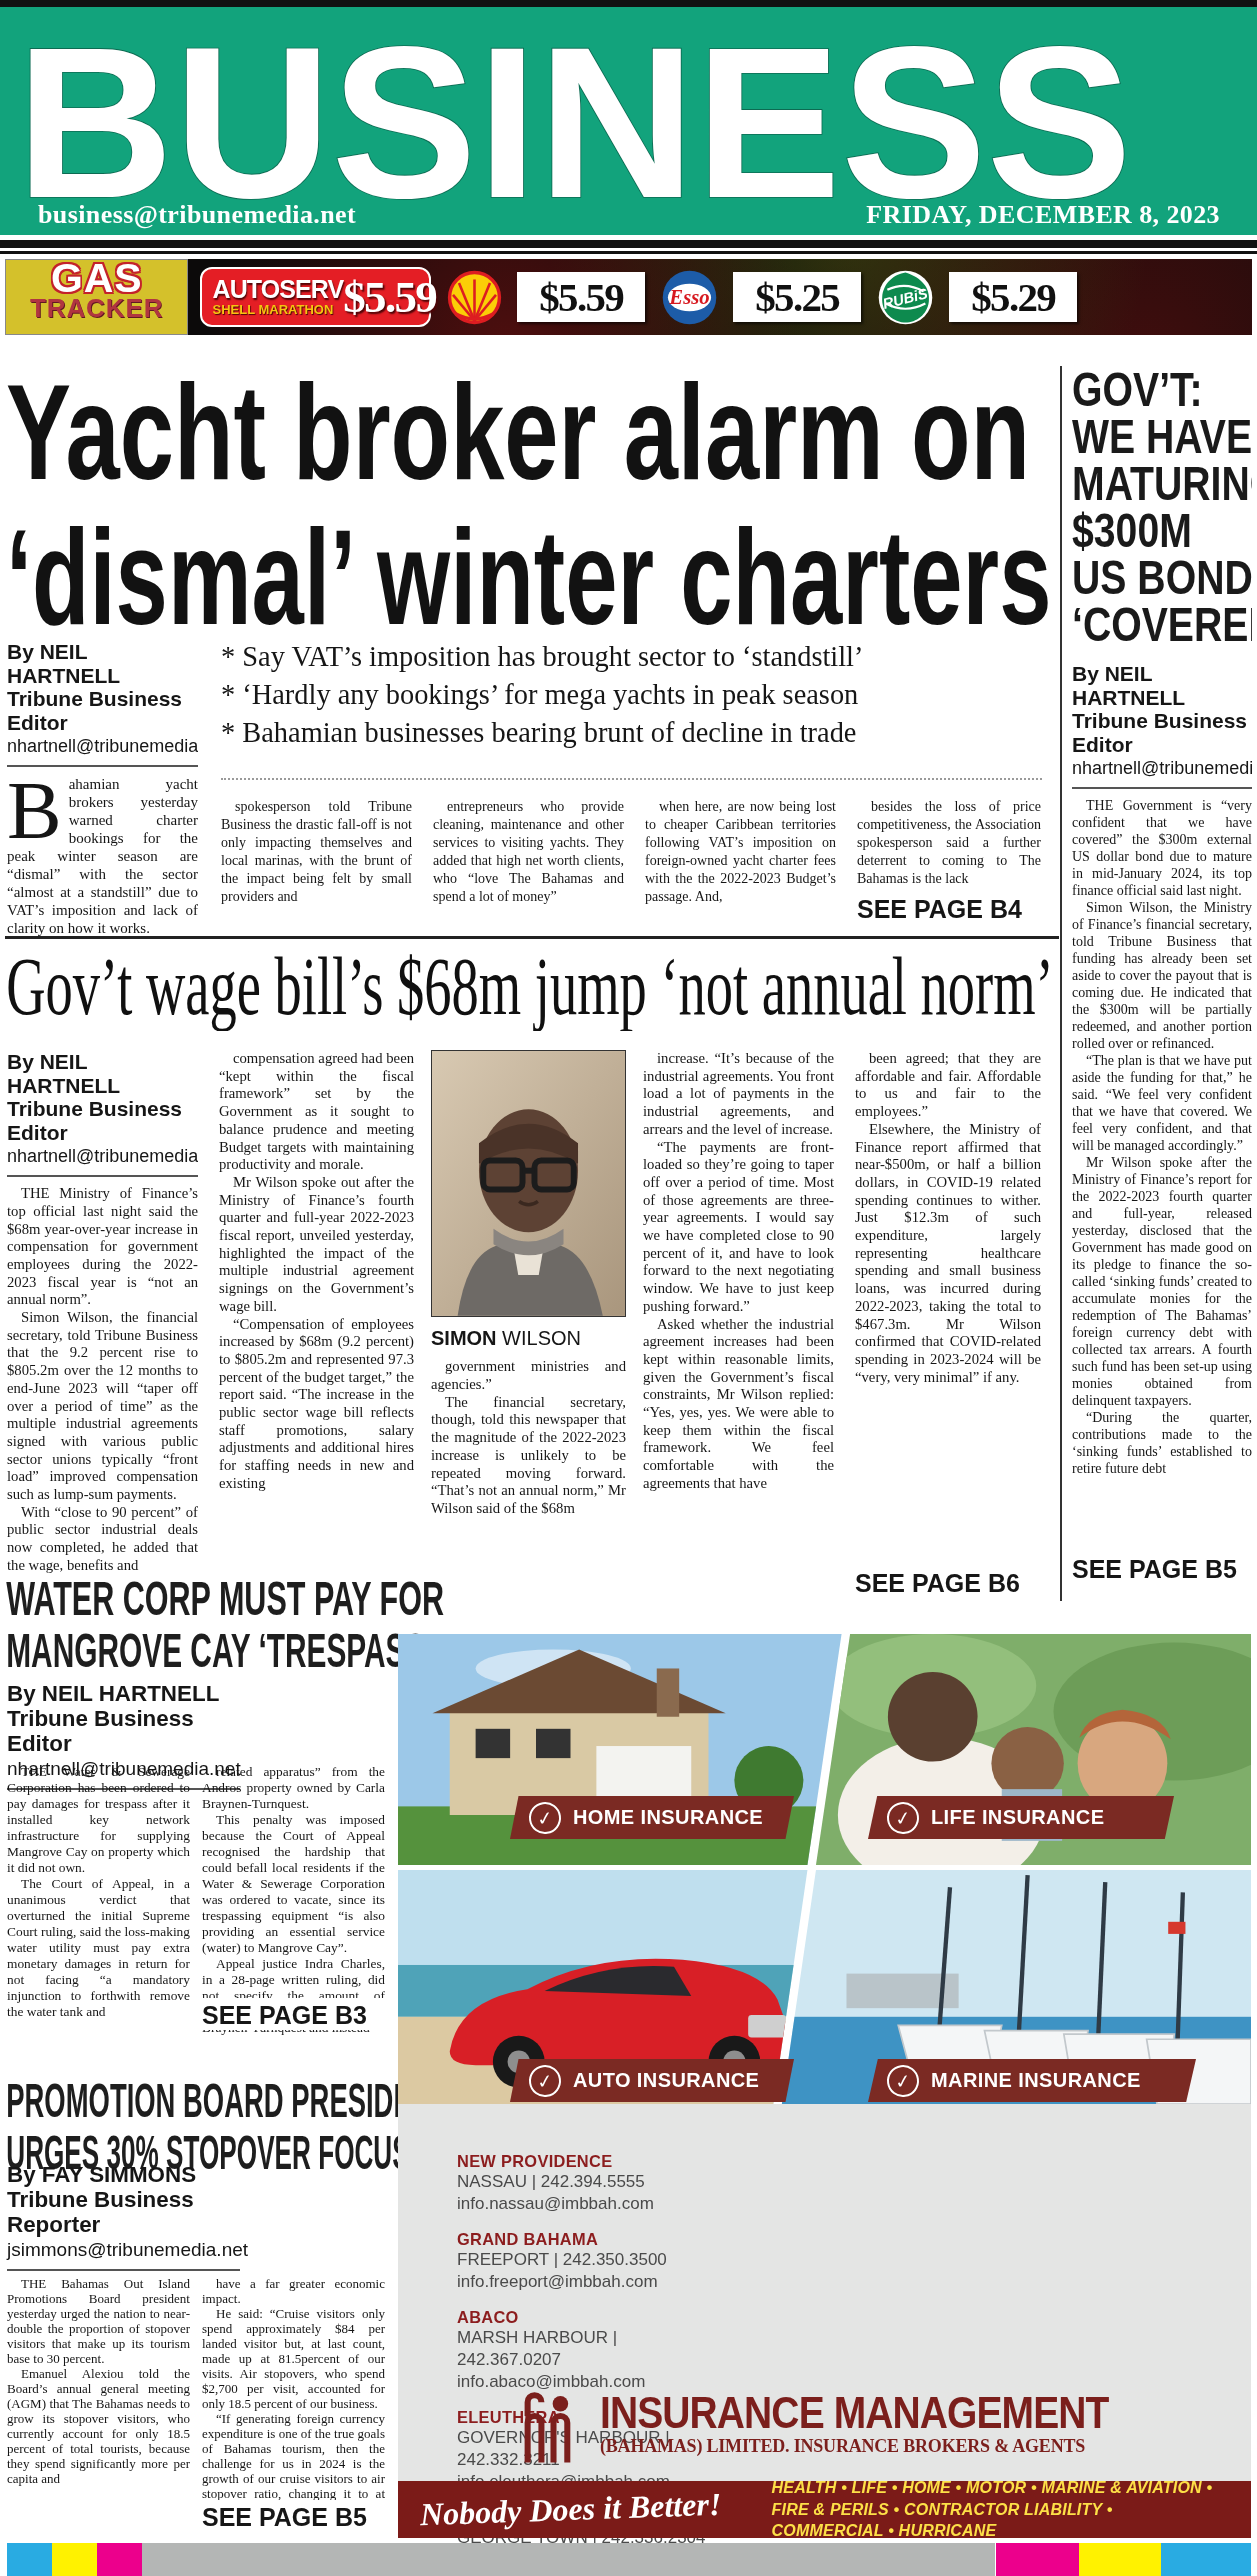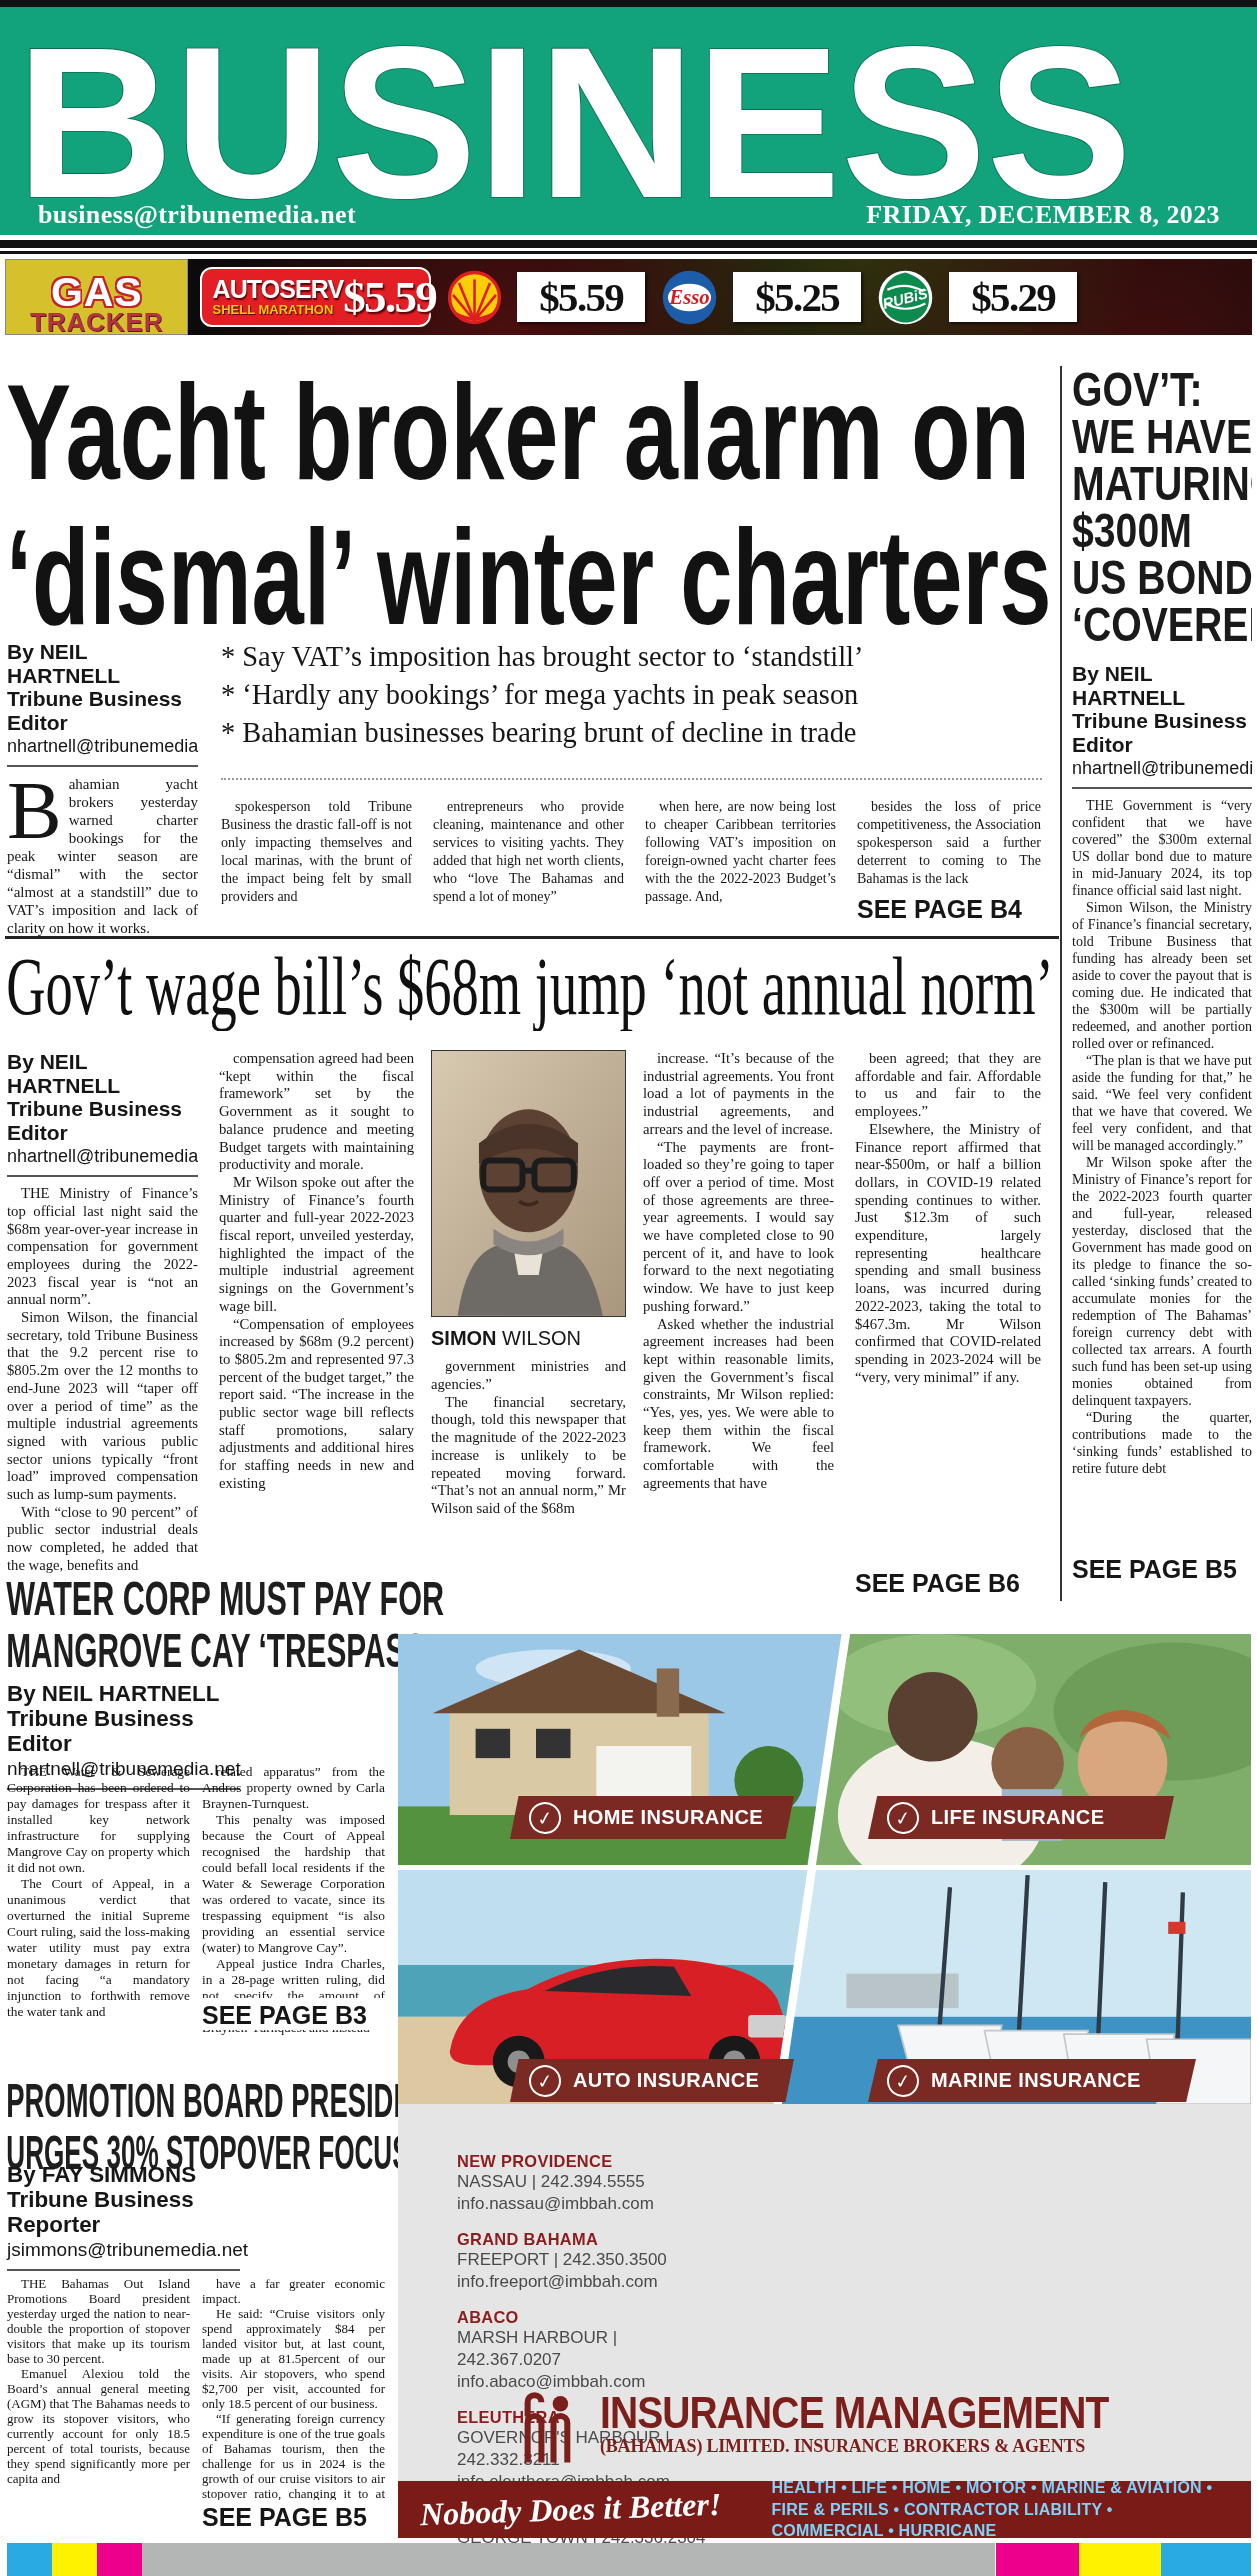--- a/index.html
+++ b/index.html
@@ -10,21 +10,21 @@
   .masthead{position:absolute;left:0;top:7px;width:1258px;height:228px;background:#12a37c;}
   .mast-svg{position:absolute;left:15.5px;top:1.7px;}
   .mast-bar{position:absolute;left:0;bottom:5.2px;width:100%;display:flex;justify-content:space-between;
             font-family:"Liberation Serif",serif;font-weight:bold;font-size:26px;color:#fff;}
   .mast-bar span{padding:0 38px;letter-spacing:0.4px;}
   .rule-a{position:absolute;left:0;top:240px;width:1258px;height:7.8px;background:#111;}
   .rule-b{position:absolute;left:0;top:251px;width:1258px;height:3.4px;background:#111;}
   
   .gas{position:absolute;left:5.2px;top:259px;width:1247px;height:76px;display:flex;}
   .gas-label{width:183px;height:76px;background:#d4c12b;border:1.7px solid #888;box-sizing:border-box;
-             display:flex;flex-direction:column;align-items:center;justify-content:flex-end;
+             display:flex;flex-direction:column;align-items:center;justify-content:flex-start;
              font-family:"Liberation Sans",sans-serif;font-weight:900;line-height:.9;}
   .gas-l1{font-size:41px;color:#fff;letter-spacing:0.9px;
           text-shadow:-1.7px 0 #c4232b,1.7px 0 #c4232b,0 -1.7px #c4232b,0 1.7px #c4232b,-1.7px -1.7px #c4232b,1.7px 1.7px #c4232b,1.7px -1.7px #c4232b,-1.7px 1.7px #c4232b;}
   .gas-l2{font-size:26px;color:#b03540;text-shadow:0.9px 0.9px 0 #601822;letter-spacing:0.9px;}
   .gas-strip{flex:1;background:#0c0a0a;display:flex;align-items:center;gap:15.5px;padding:0 12px;
              background-image:radial-gradient(circle at 30% 120%,rgba(160,20,20,.45),transparent 40%),
                               radial-gradient(circle at 62% -30%,rgba(90,110,20,.4),transparent 45%),
                               radial-gradient(circle at 90% 130%,rgba(160,20,20,.35),transparent 40%);}
   .autoserv{width:231px;height:60px;background:#e41e25;border:2.6px solid #fff;border-radius:12px;
             display:flex;align-items:center;justify-content:space-between;padding:0 10.3px;box-sizing:border-box;}
@@ -106,22 +106,22 @@
   .tag-h{font-family:"Liberation Serif",serif;font-size:43px;line-height:1.28;letter-spacing:-0.4px;}
   .tag-b{font-family:"Liberation Sans",sans-serif;font-size:21.6px;line-height:1.32;margin-top:22.4px;color:#555;}
   .ad-logo{position:absolute;left:121px;top:286px;display:flex;align-items:flex-start;gap:12px;color:#7b1f1c;}
   .ad-logo-name{font-family:"Liberation Sans",sans-serif;font-weight:800;font-size:39px;letter-spacing:-0.9px;
                 transform:scaleY(1.15);transform-origin:top left;line-height:1;}
   .ad-logo-sub{font-family:"Liberation Serif",serif;font-weight:bold;font-size:18px;margin-top:7px;letter-spacing:-0.2px;}
   .ad-maroon{position:absolute;left:0;top:847px;width:853px;height:57px;background:#7b1b18;
              display:flex;align-items:center;justify-content:space-between;padding:0 22.4px;box-sizing:border-box;}
   .slogan{font-family:"Liberation Serif",serif;font-style:italic;font-weight:bold;font-size:32px;color:#fff;
           transform:rotate(-2deg);}
-  .services{font-family:"Liberation Sans",sans-serif;font-weight:700;font-size:16px;color:#7dd3fc;width:457px;
-            line-height:1.35;letter-spacing:0.2px;}
+  .services{font-family:"Liberation Sans",sans-serif;font-weight:700;font-size:16px;color:#fde047;width:457px;
+            line-height:1.35;letter-spacing:0.2px;font-style:italic;}
   
   .strip{position:absolute;top:2543px;height:33px;}
   .strip.gray{left:141px;width:854px;background:#b4b6b5;}
   .sq{position:absolute;top:2543px;width:83px;height:33px;}
   .cyan{background:#29abe2;}.yellow{background:#fff200;}.magenta{background:#ec008c;}
   .sq.s1{left:7px;width:45px;}.sq.s2{left:52px;width:45px;}.sq.s3{left:97px;width:45px;}
   .sq.s4{left:996px;}.sq.s5{left:1079px;}.sq.s6{left:1161px;width:90px;}
 </style>
 </head>
 <body>

